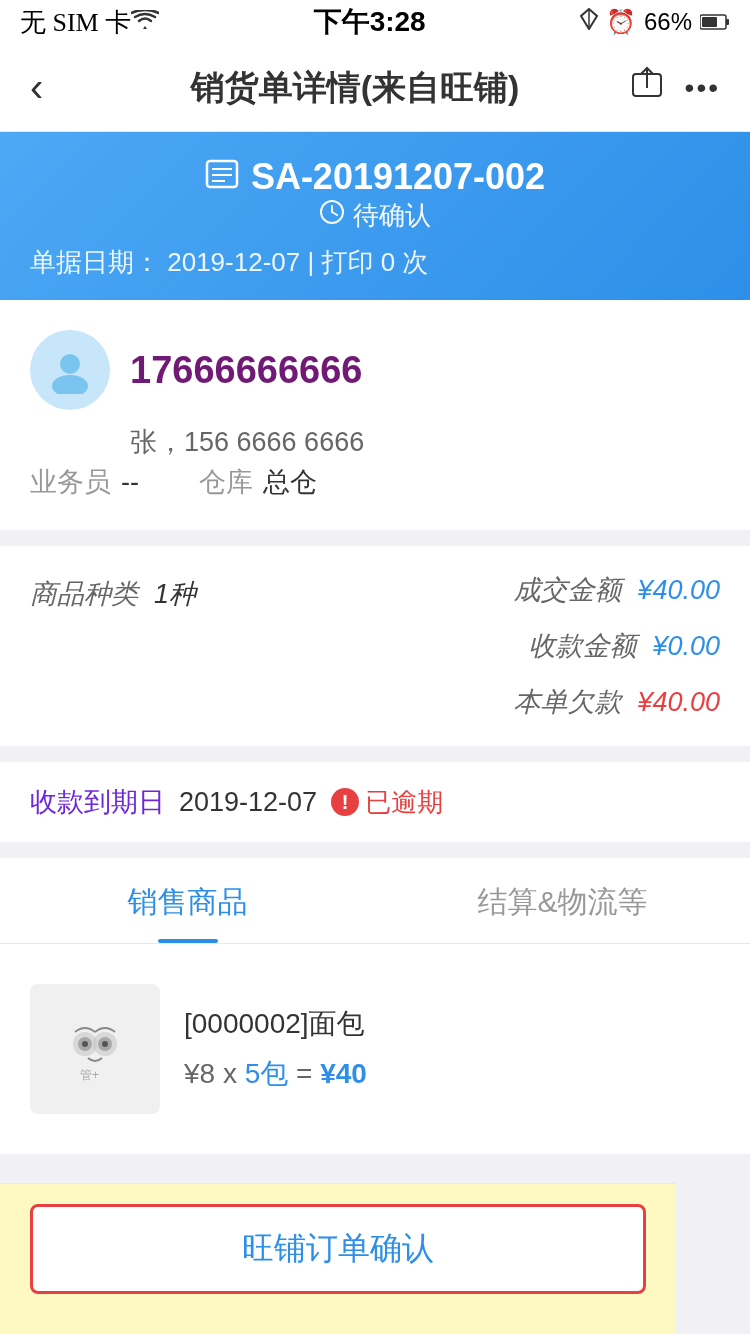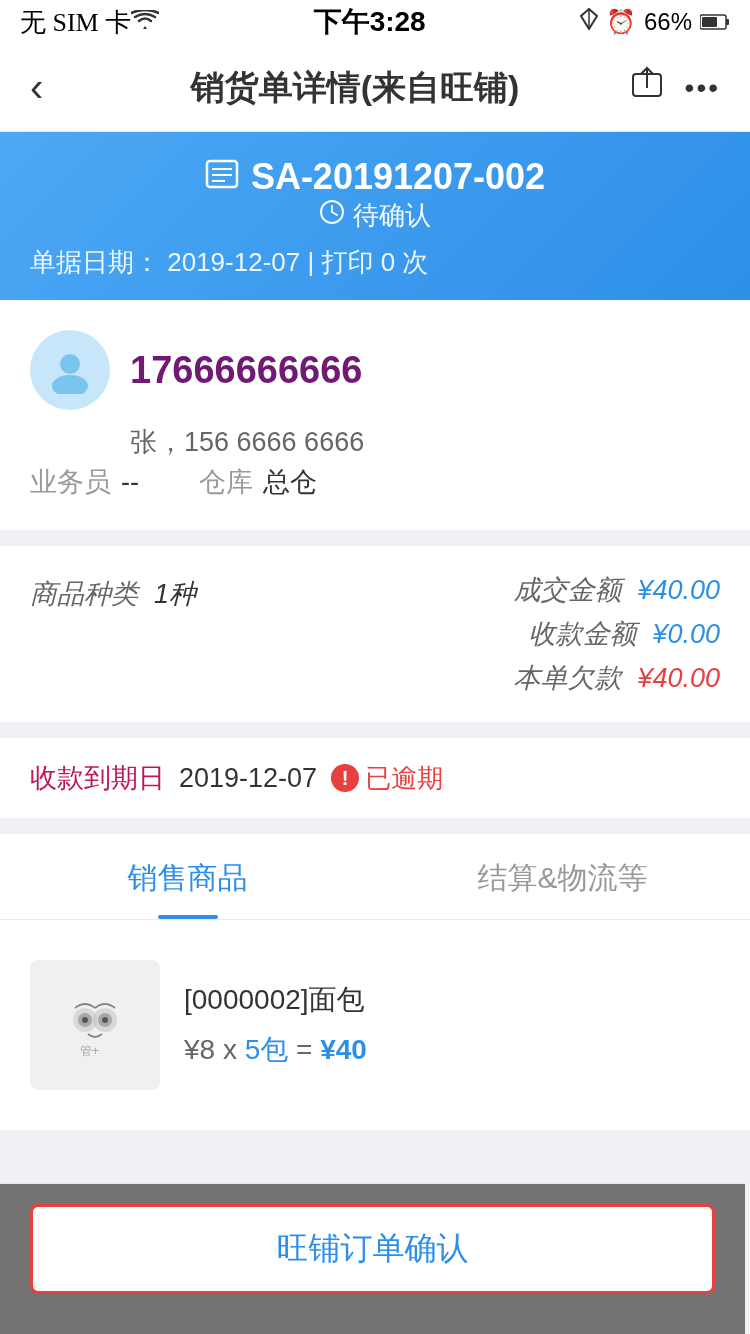--- a/index.html
+++ b/index.html
@@ -160,21 +160,21 @@
       align-items: center;
       gap: 16px;
       padding-top: 4px;
     }
     .summary-label { color: #666; font-size: 27px; }
     .summary-count { color: #333; font-size: 27px; }
     .summary-right {
       display: flex;
       flex-direction: column;
       align-items: flex-end;
-      gap: 8px;
+      gap: 20px;
     }
     .summary-row {
       display: flex;
       align-items: center;
       gap: 16px;
     }
     .summary-row-label { color: #666; font-size: 27px; }
     .amount-blue { color: #2d8fe8; font-size: 27px; font-weight: 500; }
     .amount-red { color: #e84040; font-size: 27px; font-weight: 500; }
 
@@ -182,21 +182,21 @@
     .due-section {
       background: #fff;
       padding: 22px 30px;
       margin-bottom: 16px;
       display: flex;
       align-items: center;
       gap: 14px;
       font-size: 27px;
       color: #333;
     }
-    .due-label { color: #be185d; }
+    .due-label { color: #6d28d9; }
     .due-date { color: #333; }
     .overdue-badge {
       display: flex;
       align-items: center;
       gap: 6px;
       color: #e84040;
       font-size: 26px;
     }
     .overdue-icon {
       width: 28px;
@@ -284,22 +284,22 @@
     
     .bottom-spacer {
       height: 200px;
       background: #f0f0f5;
     }
 
     
     .bottom-bar {
       position: fixed;
       bottom: 0;
-      width: 745px;
-      background: #737373;
+      width: 676px;
+      background: #fef9c3;
       padding: 20px 30px 40px;
       border-top: 1px solid #e8e8e8;
     }
     .confirm-btn {
       width: 100%;
       height: 90px;
       border: 3px solid #e84040;
       border-radius: 8px;
       background: #fff;
       color: #2d8fe8;

